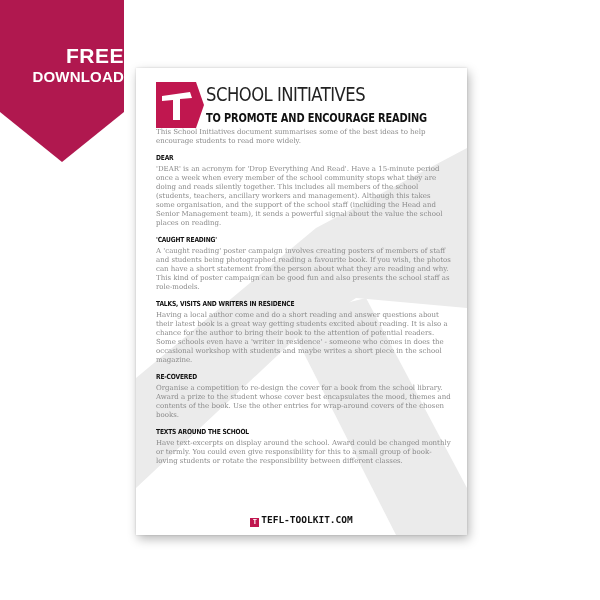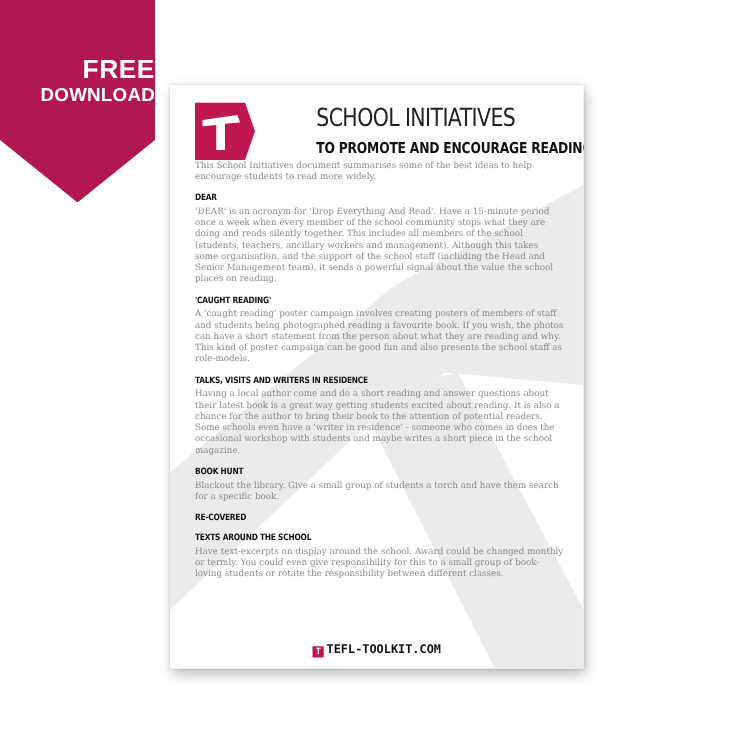--- a/index.html
+++ b/index.html
@@ -5,21 +5,21 @@
   html, body { margin:0; padding:0; }
   body { width:600px; height:600px; background:#ffffff; position:relative; overflow:hidden; font-family:"DejaVu Serif", serif; }
   .ribbon { position:absolute; left:0; top:0; width:124px; height:162px; }
   .ribbon svg { position:absolute; left:0; top:0; }
   .ribbon-text { position:absolute; left:0; top:44px; width:124px; text-align:right; color:#fff; font-family:"Liberation Sans", sans-serif; font-weight:bold; }
   .ribbon-free { font-size:21px; letter-spacing:0.5px; line-height:24px; }
   .ribbon-dl { font-size:15px; line-height:18px; letter-spacing:0.2px; }
   .page { position:absolute; left:136px; top:68px; width:331px; height:467px; background:#fff; box-shadow: 2px 4px 10px rgba(0,0,0,0.28), 0 0 2px rgba(0,0,0,0.15); overflow:hidden; }
   .watermark { position:absolute; left:0; top:0; }
   .content { position:absolute; left:20px; top:14px; width:295px; }
-  .head { display:flex; align-items:flex-start; height:46px;gap:47px; }
+  .head { display:flex; align-items:flex-start; height:46px; }
   .logo { width:48px; height:46px; position:relative; flex:none; }
   .titles { margin-left:2px; }
   .title-main { font-family:"DejaVu Sans", sans-serif; font-size:20px; font-weight:normal; color:#222; letter-spacing:-0.6px; line-height:24px; transform:scaleX(0.82); transform-origin:left; white-space:nowrap; }
   .title-sub { font-family:"DejaVu Sans", sans-serif; font-size:12px; font-weight:bold; color:#111; margin-top:5px; white-space:nowrap; transform:scaleX(0.82); transform-origin:left; letter-spacing:-0.2px; }
   .intro, .sec-body { font-size:7px; line-height:9px; color:#8a8a8a; margin:0; }
   .intro { margin-top:0; }
   .sec-title { font-family:"DejaVu Sans", sans-serif; font-size:7px; font-weight:bold; color:#111; margin:8px 0 3px; transform:scaleX(0.85); transform-origin:left; white-space:nowrap; letter-spacing:-0.2px;}
   .footer { position:absolute; left:0; width:331px; top:446px; text-align:center; font-family:"DejaVu Sans Mono", monospace; font-weight:bold; font-size:9.5px; color:#111; }
   .footer .flogo { display:inline-block; width:9px; height:9px; background:#c0174f; vertical-align:-1px; margin-right:2px; color:#fff; font-size:7px; line-height:9px; text-align:center; }
 </style>
@@ -62,25 +62,22 @@
     </div>
     <div>
       <div class="sec-title">'CAUGHT READING'</div>
       <p class="sec-body">A 'caught reading' poster campaign involves creating posters of members of staff and students being photographed reading a favourite book. If you wish, the photos can have a short statement from the person about what they are reading and why. This kind of poster campaign can be good fun and also presents the school staff as role-models.</p>
     </div>
     <div>
       <div class="sec-title">TALKS, VISITS AND WRITERS IN RESIDENCE</div>
       <p class="sec-body">Having a local author come and do a short reading and answer questions about their latest book is a great way getting students excited about reading. It is also a chance for the author to bring their book to the attention of potential readers. Some schools even have a 'writer in residence' - someone who comes in does the occasional workshop with students and maybe writes a short piece in the school magazine.</p>
     </div>
     <div>
-      <div class="sec-title">BOOK HUNT</div>
-      <p class="sec-body">Blackout the library. Give a small group of students a torch and have them search for a specific book.</p>
-    </div>
-    <div>
       <div class="sec-title">RE-COVERED</div>
+      <p class="sec-body">Organise a competition to re-design the cover for a book from the school library. Award a prize to the student whose cover best encapsulates the mood, themes and contents of the book. Use the other entries for wrap-around covers of the chosen books.</p>
     </div>
     <div>
       <div class="sec-title">TEXTS AROUND THE SCHOOL</div>
       <p class="sec-body">Have text-excerpts on display around the school. Award could be changed monthly or termly. You could even give responsibility for this to a small group of book-loving students or rotate the responsibility between different classes.</p>
     </div>
   </div>
   <div class="footer">
     <span class="flogo">T</span><span>TEFL-TOOLKIT.COM</span>
   </div>
 </div>

